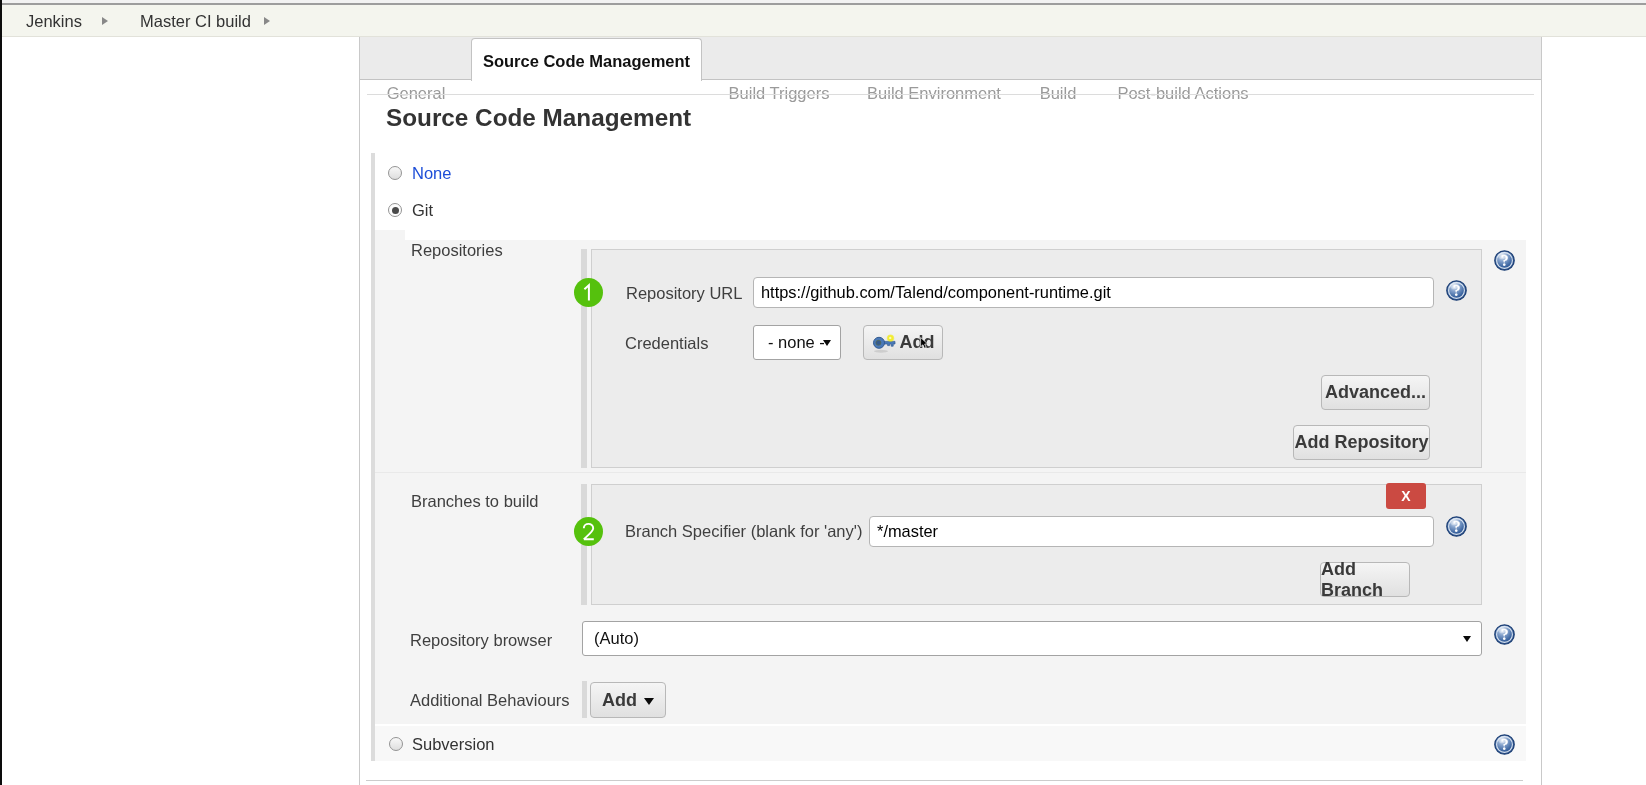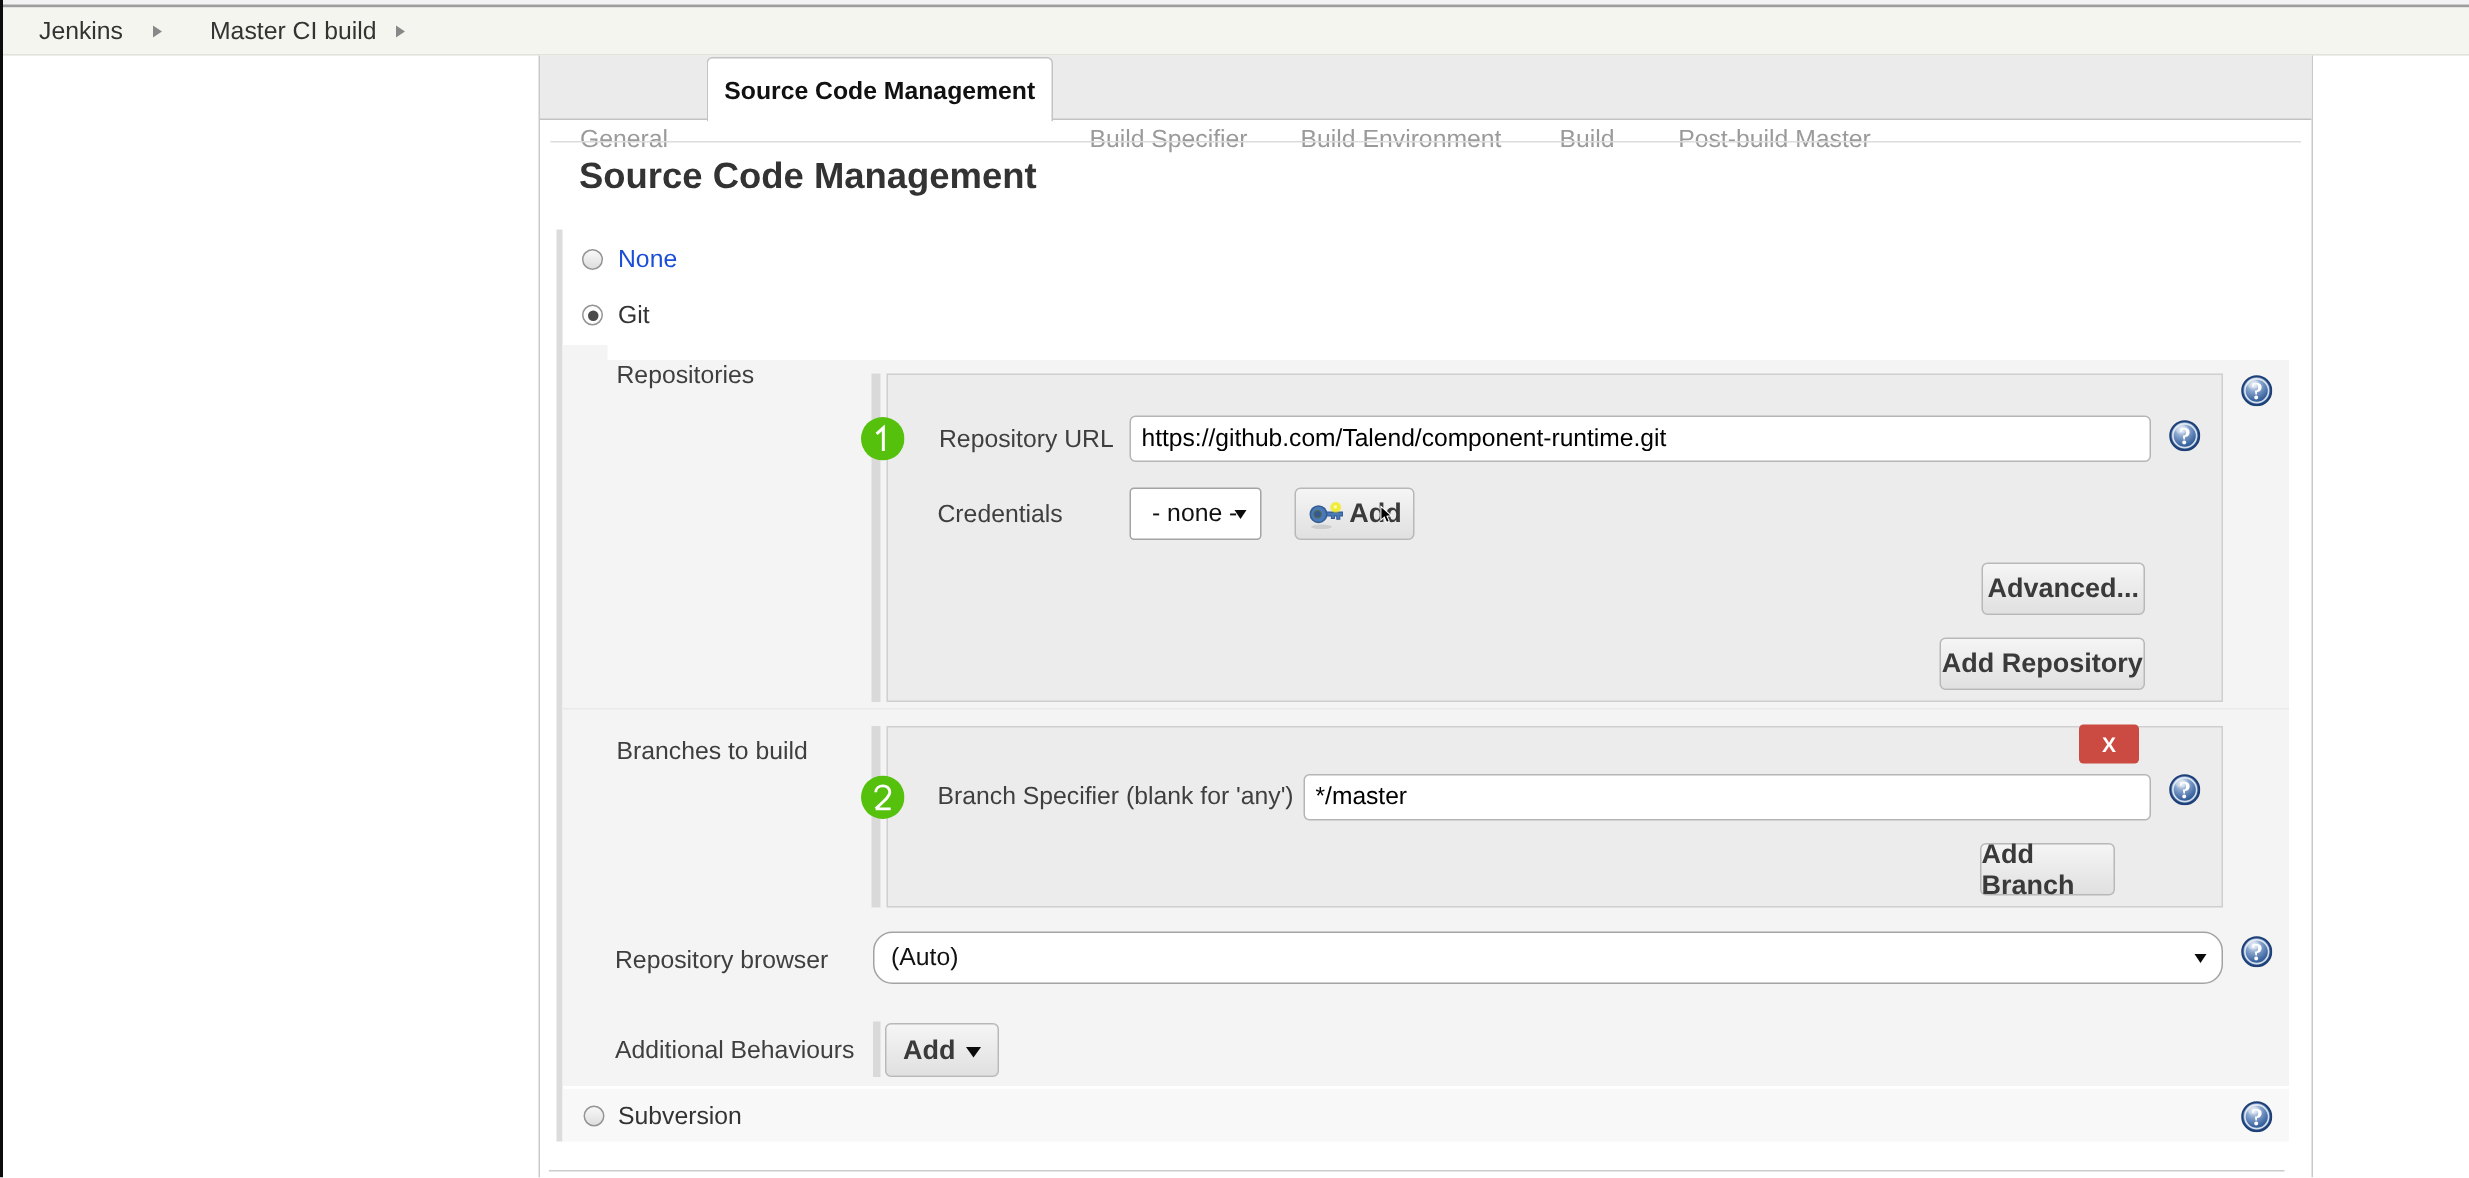--- a/index.html
+++ b/index.html
@@ -38,24 +38,24 @@
   <div class="abs" style="left:140px;top:12px;font-size:16.5px;color:#333;">Master CI build</div>
   <div class="abs" style="left:264px;top:17px;width:0;height:0;border-left:6px solid #888;border-top:4.5px solid transparent;border-bottom:4.5px solid transparent;"></div>
 
   <div class="abs" style="left:359px;top:37px;width:1px;height:748px;background:#c9c9c9;"></div>
   <div class="abs" style="left:1541px;top:37px;width:1px;height:748px;background:#c9c9c9;"></div>
 
   <div class="abs" style="left:360px;top:37px;width:1181px;height:43px;background:#ebebeb;border-bottom:1px solid #c3c3c3;box-sizing:border-box;"></div>
   <div class="tabtxt" style="left:416px;">General</div>
   <div class="abs" style="left:471px;top:38px;width:231px;height:43px;background:#fff;border:1px solid #c3c3c3;border-bottom:none;border-radius:4px 4px 0 0;box-sizing:border-box;"></div>
   <div class="abs" style="left:471px;top:52px;width:231px;text-align:center;font-size:16.5px;font-weight:bold;color:#111;">Source Code Management</div>
-  <div class="tabtxt" style="left:779px;">Build Specifier</div>
+  <div class="tabtxt" style="left:779px;">Build Triggers</div>
   <div class="tabtxt" style="left:934px;">Build Environment</div>
   <div class="tabtxt" style="left:1058px;">Build</div>
-  <div class="tabtxt" style="left:1183px;">Post-build Master</div>
+  <div class="tabtxt" style="left:1183px;">Post-build Actions</div>
 
   <div class="abs" style="left:367px;top:94px;width:1167px;height:1px;background:#dcdcdc;"></div>
   <div class="abs" style="left:386px;top:104px;font-size:24.3px;font-weight:bold;color:#333;">Source Code Management</div>
 
   <div class="vbar" style="left:370.5px;top:153px;width:4.5px;height:608px;"></div>
 
   <div class="radio" style="left:388px;top:166px;"></div>
   <div class="abs" style="left:412px;top:164px;font-size:16.5px;color:#1d4ed8;">None</div>
   <div class="radio sel2" style="left:388px;top:203px;"></div>
   <div class="abs" style="left:412px;top:201px;font-size:16.5px;color:#333;">Git</div>
@@ -101,21 +101,21 @@
   <div class="abs" style="left:1386px;top:483px;width:40px;height:26px;background:#cb4a42;border-radius:3px;color:#fff;font-weight:bold;font-size:14px;display:flex;align-items:center;justify-content:center;">X</div>
   <svg class="abs" style="left:574px;top:517px;" width="29" height="29" viewBox="0 0 29 29">
     <circle cx="14.5" cy="14.5" r="14.5" fill="#55c10d"></circle>
     <path d="M9.8 11.2 C9.8 5.6 19.2 5.3 19.2 11.2 C19.2 14.2 15.5 16.9 9.8 22.2 M9.8 22.2 L19.8 22.2" fill="none" stroke="#fff" stroke-width="1.9"></path>
   </svg>
   <div class="abs lbl" style="left:625px;top:522px;">Branch Specifier (blank for 'any')</div>
   <div class="inp" style="left:869px;top:516px;width:565px;height:31px;">*/master</div>
   <div class="btn" style="left:1320px;top:562px;width:90px;height:35px;">Add Branch</div>
 
   <div class="abs lbl" style="left:410px;top:631px;">Repository browser</div>
-  <div class="sel" style="left:582px;top:621px;width:900px;height:35px;border-radius:13px;">
+  <div class="sel" style="left:582px;top:621px;width:900px;height:35px;">
     <span style="margin-left:11px;">(Auto)</span>
     <span class="caret" style="position:absolute;right:10px;top:14px;"></span>
   </div>
 
   <div class="abs lbl" style="left:410px;top:691px;">Additional Behaviours</div>
   <div class="vbar" style="left:581.5px;top:681px;width:5.5px;height:37px;background:#d9d9d9;"></div>
   <div class="btn" style="left:590px;top:682px;width:76px;height:36px;">Add<span style="display:inline-block;margin-left:7px;margin-top:3px;width:0;height:0;border-left:5.2px solid transparent;border-right:5.2px solid transparent;border-top:7.5px solid #0a0a0a;"></span></div>
 
   <div class="radio" style="left:389px;top:737px;"></div>
   <div class="abs" style="left:412px;top:735px;font-size:16.5px;color:#333;">Subversion</div>

